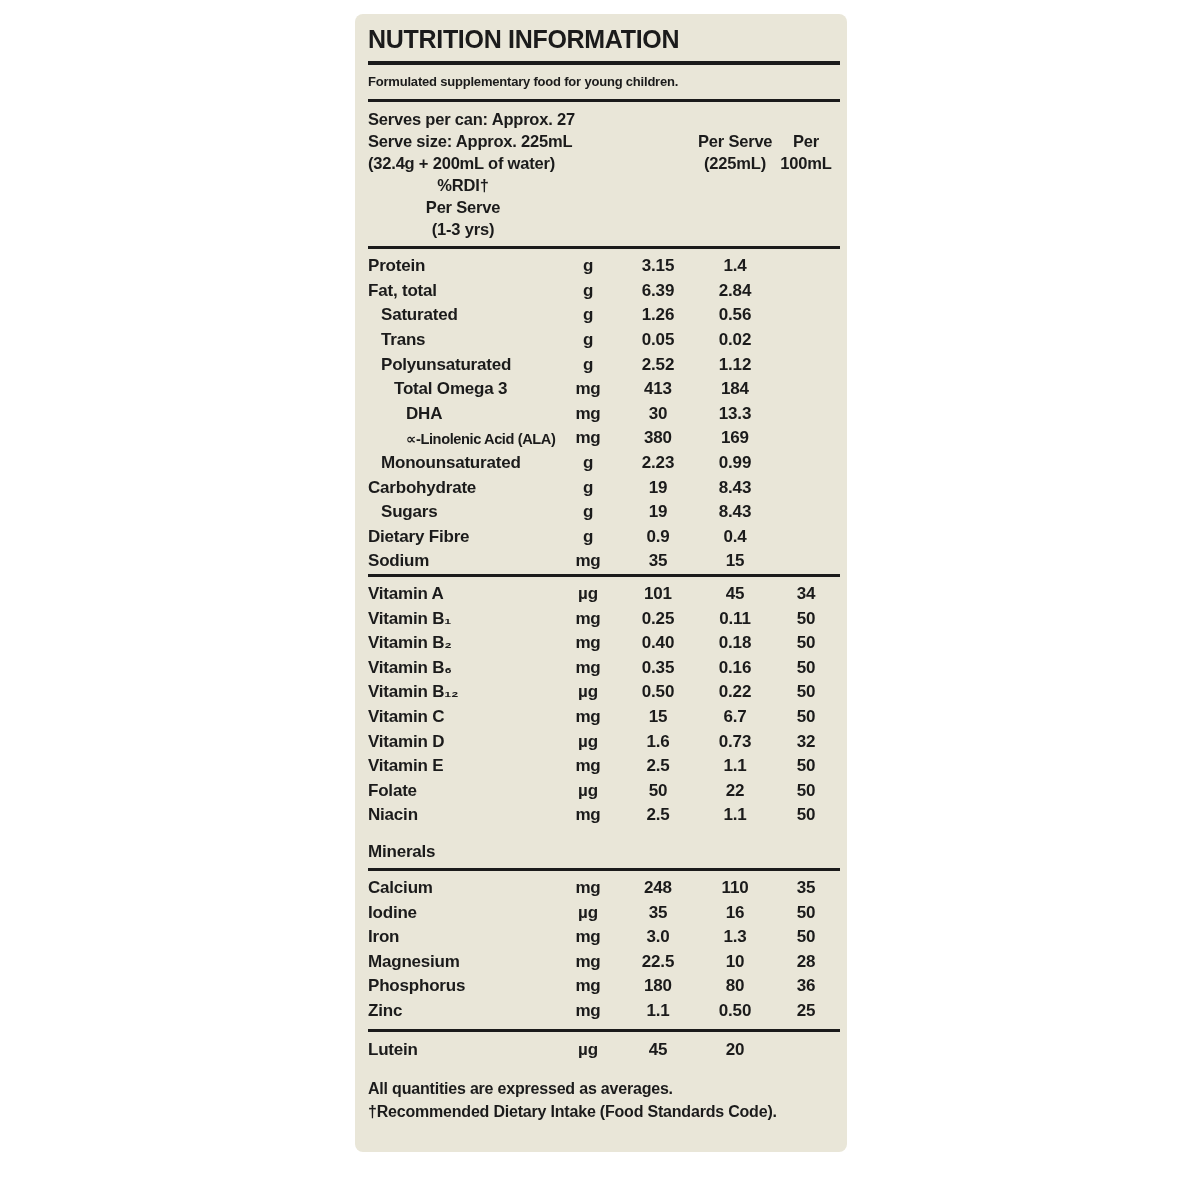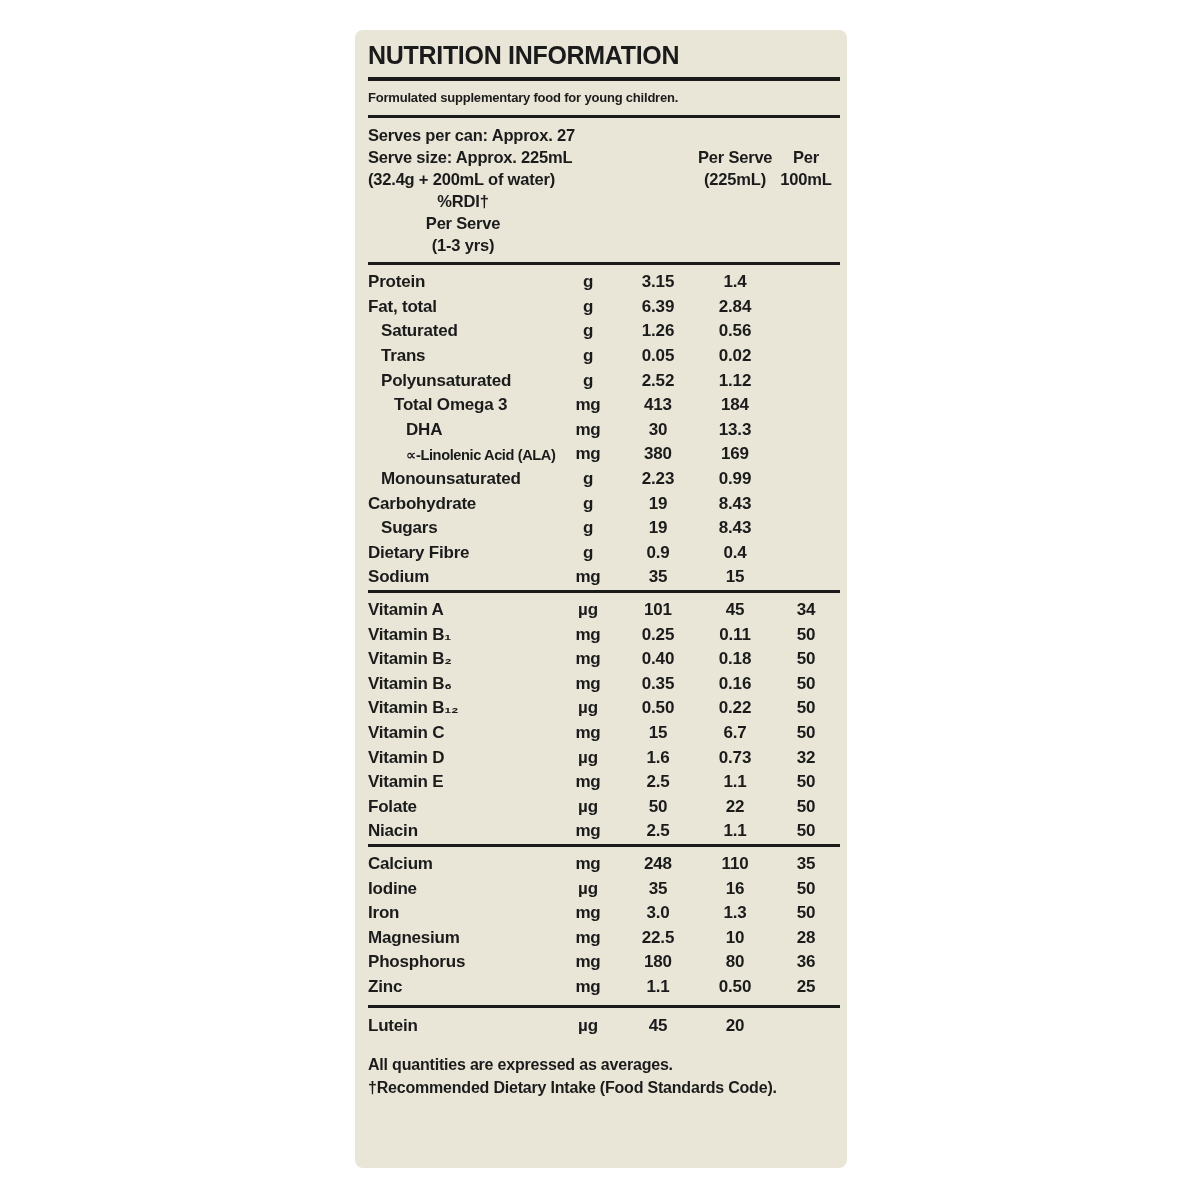--- a/index.html
+++ b/index.html
@@ -2,21 +2,21 @@
 <html><head>
 <meta charset="utf-8">
 <style>
   html,body{margin:0;padding:0;}
   body{
     width:1200px;height:1200px;background:#ffffff;position:relative;
     font-family:"Liberation Sans","DejaVu Sans",sans-serif;
     -webkit-font-smoothing:antialiased;
   }
   .panel{
-    position:absolute;left:355px;top:30px;width:492px;height:1138px;
+    position:absolute;left:355px;top:14px;width:492px;height:1138px;
     background:#e9e6d8;border-radius:8px;box-sizing:border-box;
     padding:8px 8px 0 13px;color:#1b1b1b;font-weight:700;
   }
   .content{width:472px;}
   .title{font-size:25px;letter-spacing:-0.3px;line-height:30px;margin:2px 0 7px 0;}
   .rule{height:3px;background:#1b1b1b;}
   .rule-title{height:4px;}
   .subtitle{font-size:13px;line-height:20px;margin:7px 0 7px 0;letter-spacing:-0.2px;}
   .thead{display:grid;grid-template-columns:190px 60px 80px 74px 68px;margin:6px 0 6px 0;}
   .th-left{grid-column:1/3;}
@@ -234,20 +234,21 @@
   </div>
         <div class="trow ind-0">
     <div class="cell label">Niacin</div>
     <div class="cell unit">mg</div>
     <div class="cell num">2.5</div>
     <div class="cell num">1.1</div>
     <div class="cell num">50</div>
   </div>
       </div>
 
+    <div class="section-head">Minerals</div>
     <div class="rule"></div>
     <div class="tbody">
         <div class="trow ind-0">
     <div class="cell label">Calcium</div>
     <div class="cell unit">mg</div>
     <div class="cell num">248</div>
     <div class="cell num">110</div>
     <div class="cell num">35</div>
   </div>
         <div class="trow ind-0">

